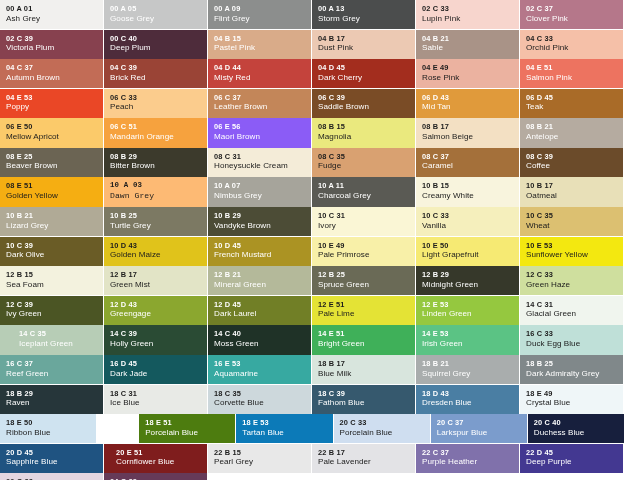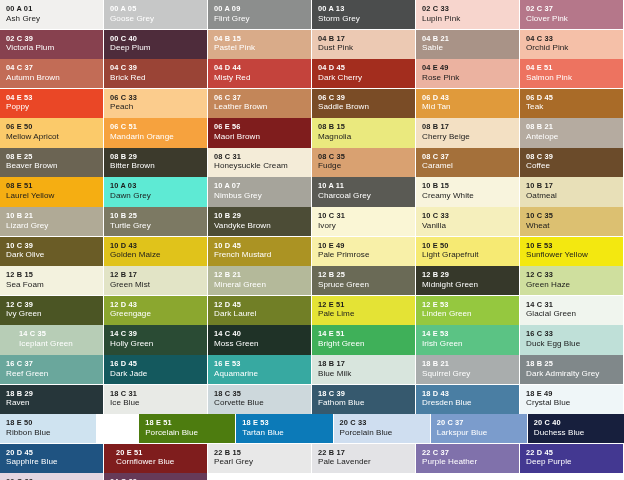--- a/index.html
+++ b/index.html
@@ -162,31 +162,31 @@
     </div>
     <div class="row">
       <div class="cell dark" style="background: rgb(251, 202, 106);">
         <div class="code">06 E 50</div>
         <div class="nm">Mellow Apricot</div>
       </div>
       <div class="cell light" style="background: rgb(246, 162, 62);">
         <div class="code">06 C 51</div>
         <div class="nm">Mandarin Orange</div>
       </div>
-      <div class="cell light" style="background: #7f1d1d;">
+      <div class="cell light" style="background: #8b5cf6;">
         <div class="code">06 E 56</div>
         <div class="nm">Maori Brown</div>
       </div>
       <div class="cell dark" style="background: rgb(234, 233, 126);">
         <div class="code">08 B 15</div>
         <div class="nm">Magnolia</div>
       </div>
       <div class="cell dark" style="background: rgb(243, 224, 195);">
         <div class="code">08 B 17</div>
-        <div class="nm">Cherry Beige</div>
+        <div class="nm">Salmon Beige</div>
       </div>
       <div class="cell light" style="background: rgb(181, 171, 160);">
         <div class="code">08 B 21</div>
         <div class="nm">Antelope</div>
       </div>
     </div>
     <div class="row">
       <div class="cell light" style="background: rgb(107, 100, 83);">
         <div class="code">08 E 25</div>
         <div class="nm">Beaver Brown</div>
@@ -208,23 +208,23 @@
         <div class="nm">Caramel</div>
       </div>
       <div class="cell light" style="background: rgb(107, 75, 42);">
         <div class="code">08 C 39</div>
         <div class="nm">Coffee</div>
       </div>
     </div>
     <div class="row">
       <div class="cell dark" style="background: rgb(245, 174, 18);">
         <div class="code">08 E 51</div>
-        <div class="nm">Laurel Yellow</div>
-      </div>
-      <div class="cell dark" style="background: #5eead4;">
+        <div class="nm">Golden Yellow</div>
+      </div>
+      <div class="cell dark" style="background: #fdba74; font-family: Liberation Mono, monospace;">
         <div class="code">10 A 03</div>
         <div class="nm">Dawn Grey</div>
       </div>
       <div class="cell light" style="background: rgb(166, 164, 155);">
         <div class="code">10 A 07</div>
         <div class="nm">Nimbus Grey</div>
       </div>
       <div class="cell light" style="background: rgb(90, 90, 84);">
         <div class="code">10 A 11</div>
         <div class="nm">Charcoal Grey</div>

